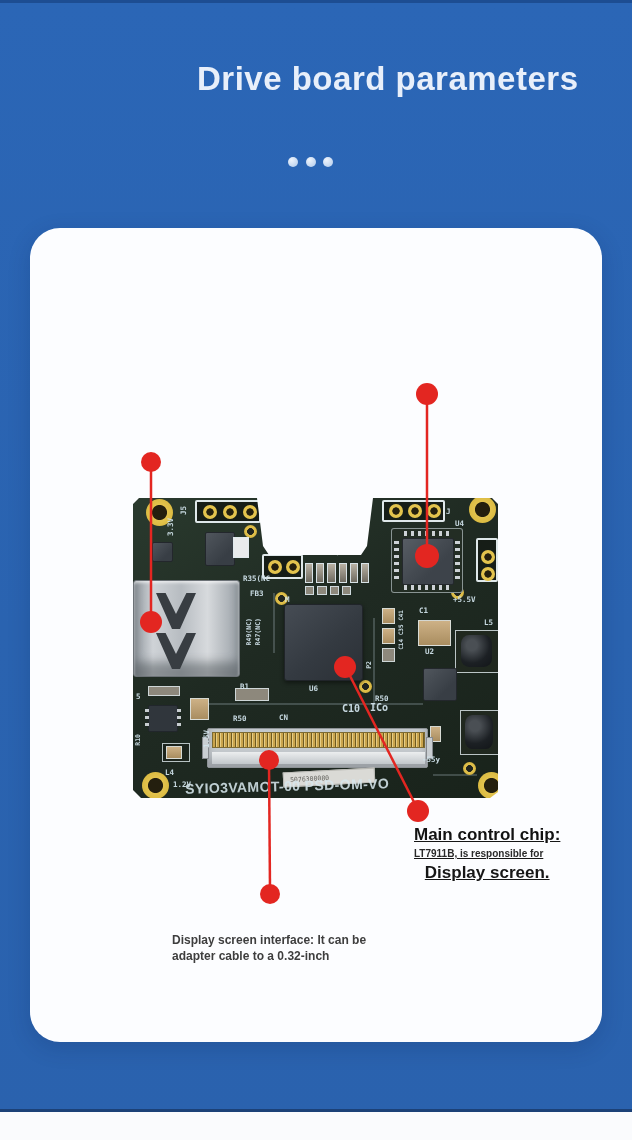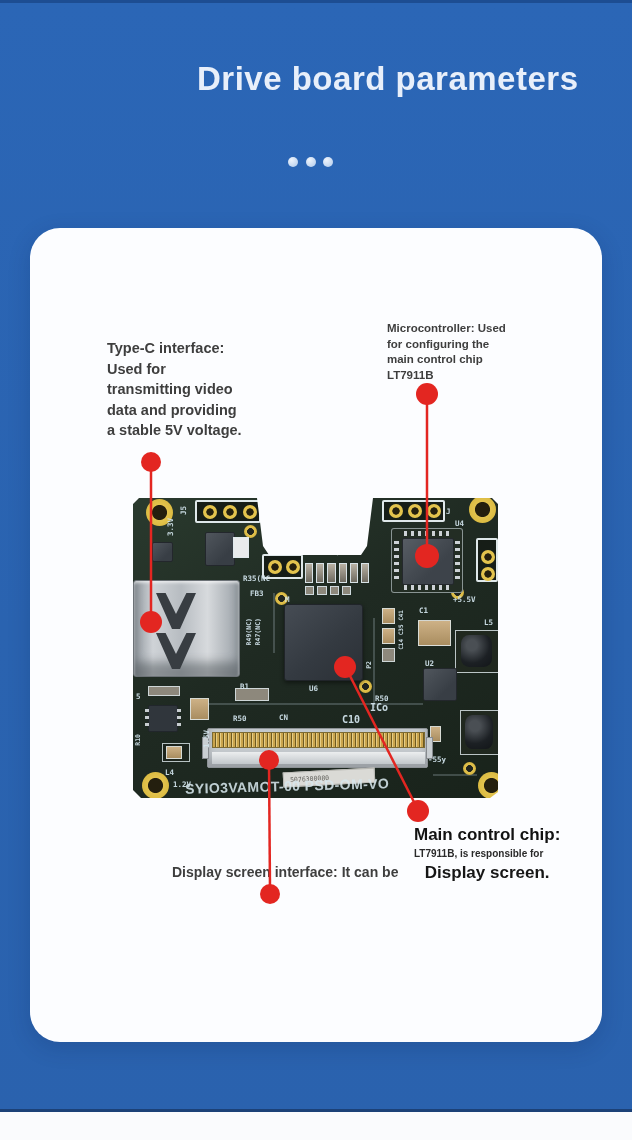--- a/index.html
+++ b/index.html
@@ -23,22 +23,22 @@
   .card{
     position:absolute;left:30px;top:228px;width:572px;height:814px;
     background:#fcfdff;border-radius:30px;box-shadow:0 6px 22px rgba(10,30,70,.18);
   }
 
   
   .ann{position:absolute;color:#3e3e3e;font-weight:600;}
   .ann div{white-space:nowrap;}
   .ann-typec{left:107px;top:338px;font-size:14.5px;line-height:20.5px;}
   .ann-mcu{left:387px;top:321px;font-size:11.5px;line-height:15.6px;}
-  .ann-display{left:172px;top:864px;font-size:14px;line-height:16px;}
-  .ann-main{left:414px;top:824px;color:#161616;}
+  .ann-display{left:172px;top:932px;font-size:12px;line-height:16px;}
+  .ann-main{left:414px;top:824px;color:#161616;text-decoration:underline;}
   .ann-main .l1{font-size:17px;font-weight:700;line-height:21px;color:#121212;}
   .ann-main .l2{font-size:10px;font-weight:600;line-height:17px;color:#2a2a2a;}
   .ann-main .l3{font-size:16px;font-weight:600;line-height:21px;}
   .ann-main .l4{font-size:17px;font-weight:600;line-height:22px;text-align:center;}
 
   
   .pcb{
     position:absolute;left:133px;top:498px;width:365px;height:300px;
     background:linear-gradient(150deg,#2a3a2e 0%,#1f2a22 45%,#19231b 100%);
     clip-path:polygon(6px 0,124px 0,130px 48px,136px 57px,228px 57px,234px 48px,240px 0,359px 0,365px 6px,365px 294px,357px 300px,8px 300px,0 292px,0 6px);
@@ -127,43 +127,31 @@
   <div class="page-title">Drive board parameters</div>
 
   <div class="deco-dots">
     <i></i>
     <i></i>
     <i></i>
   </div>
 
   <div class="card"></div>
 
-  <div class="ann ann-typec">
-    <div>Type-C interface:</div>
-    <div>Used for</div>
-    <div>transmitting video</div>
-    <div>data and providing</div>
-    <div>a stable 5V voltage.</div>
-  </div>
-
-  <div class="ann ann-mcu">
-    <div>Microcontroller: Used</div>
-    <div>for configuring the</div>
-    <div>main control chip</div>
-    <div>LT7911B</div>
-  </div>
+
 
   <div class="ann ann-main">
     <div class="l1">Main control chip:</div>
     <div class="l2">LT7911B, is responsible for</div>
     <div class="l4">Display screen.</div>
   </div>
 
   <div class="ann ann-display">
     <div>Display screen interface: It can be</div>
+    <div>adapter cable to a 0.32-inch</div>
   </div>
 
   <div class="pcb">
 
     <div class="trace" style="left:60px;top:205px;width:230px;height:1.5px"></div>
     <div class="trace" style="left:140px;top:95px;width:1.5px;height:60px"></div>
     <div class="trace" style="left:240px;top:120px;width:1.5px;height:90px"></div>
     <div class="trace" style="left:300px;top:276px;width:44px;height:1.5px"></div>
 
     <div class="hole hole-big" style="left:13px;top:1px"></div>
@@ -261,24 +249,24 @@
     <span class="lbl v" style="left:33px;top:20px">3.3V</span>
     <span class="lbl" style="left:110px;top:76px">R35(NC</span>
     <span class="lbl" style="left:198px;top:50px">29C56</span>
     <span class="lbl" style="left:117px;top:91px">FB3</span>
     <span class="lbl" style="left:152px;top:97px">M</span>
     <span class="lbl" style="left:313px;top:9px">J</span>
     <span class="lbl" style="left:322px;top:21px">U4</span>
     <span class="lbl" style="left:320px;top:97px">+5.5V</span>
     <span class="lbl" style="left:351px;top:120px">L5</span>
     <span class="lbl" style="left:286px;top:108px">C1</span>
-    <span class="lbl" style="left:292px;top:161px">U2</span>
-    <span class="lbl" style="left:295px;top:257px">-55y</span>
+    <span class="lbl" style="left:292px;top:149px">U2</span>
+    <span class="lbl" style="left:289px;top:257px">-55y</span>
     <span class="lbl" style="left:176px;top:186px">U6</span>
-    <span class="lbl big" style="left:209px;top:216px">C10</span>
+    <span class="lbl big" style="left:209px;top:205px">C10</span>
     <span class="lbl big" style="left:237px;top:204px">ICo</span>
     <span class="lbl" style="left:242px;top:196px">R50</span>
     <span class="lbl" style="left:100px;top:216px">R50</span>
     <span class="lbl" style="left:146px;top:215px">CN</span>
     <span class="lbl" style="left:107px;top:184px">B1</span>
     <span class="lbl v" style="left:69px;top:232px">1.5V</span>
     <span class="lbl" style="left:32px;top:270px">L4</span>
     <span class="lbl" style="left:40px;top:282px">1.2V</span>
     <span class="lbl" style="left:3px;top:194px">5</span>
     <span class="lbl v" style="left:1px;top:236px;font-size:6.5px">R10</span>

